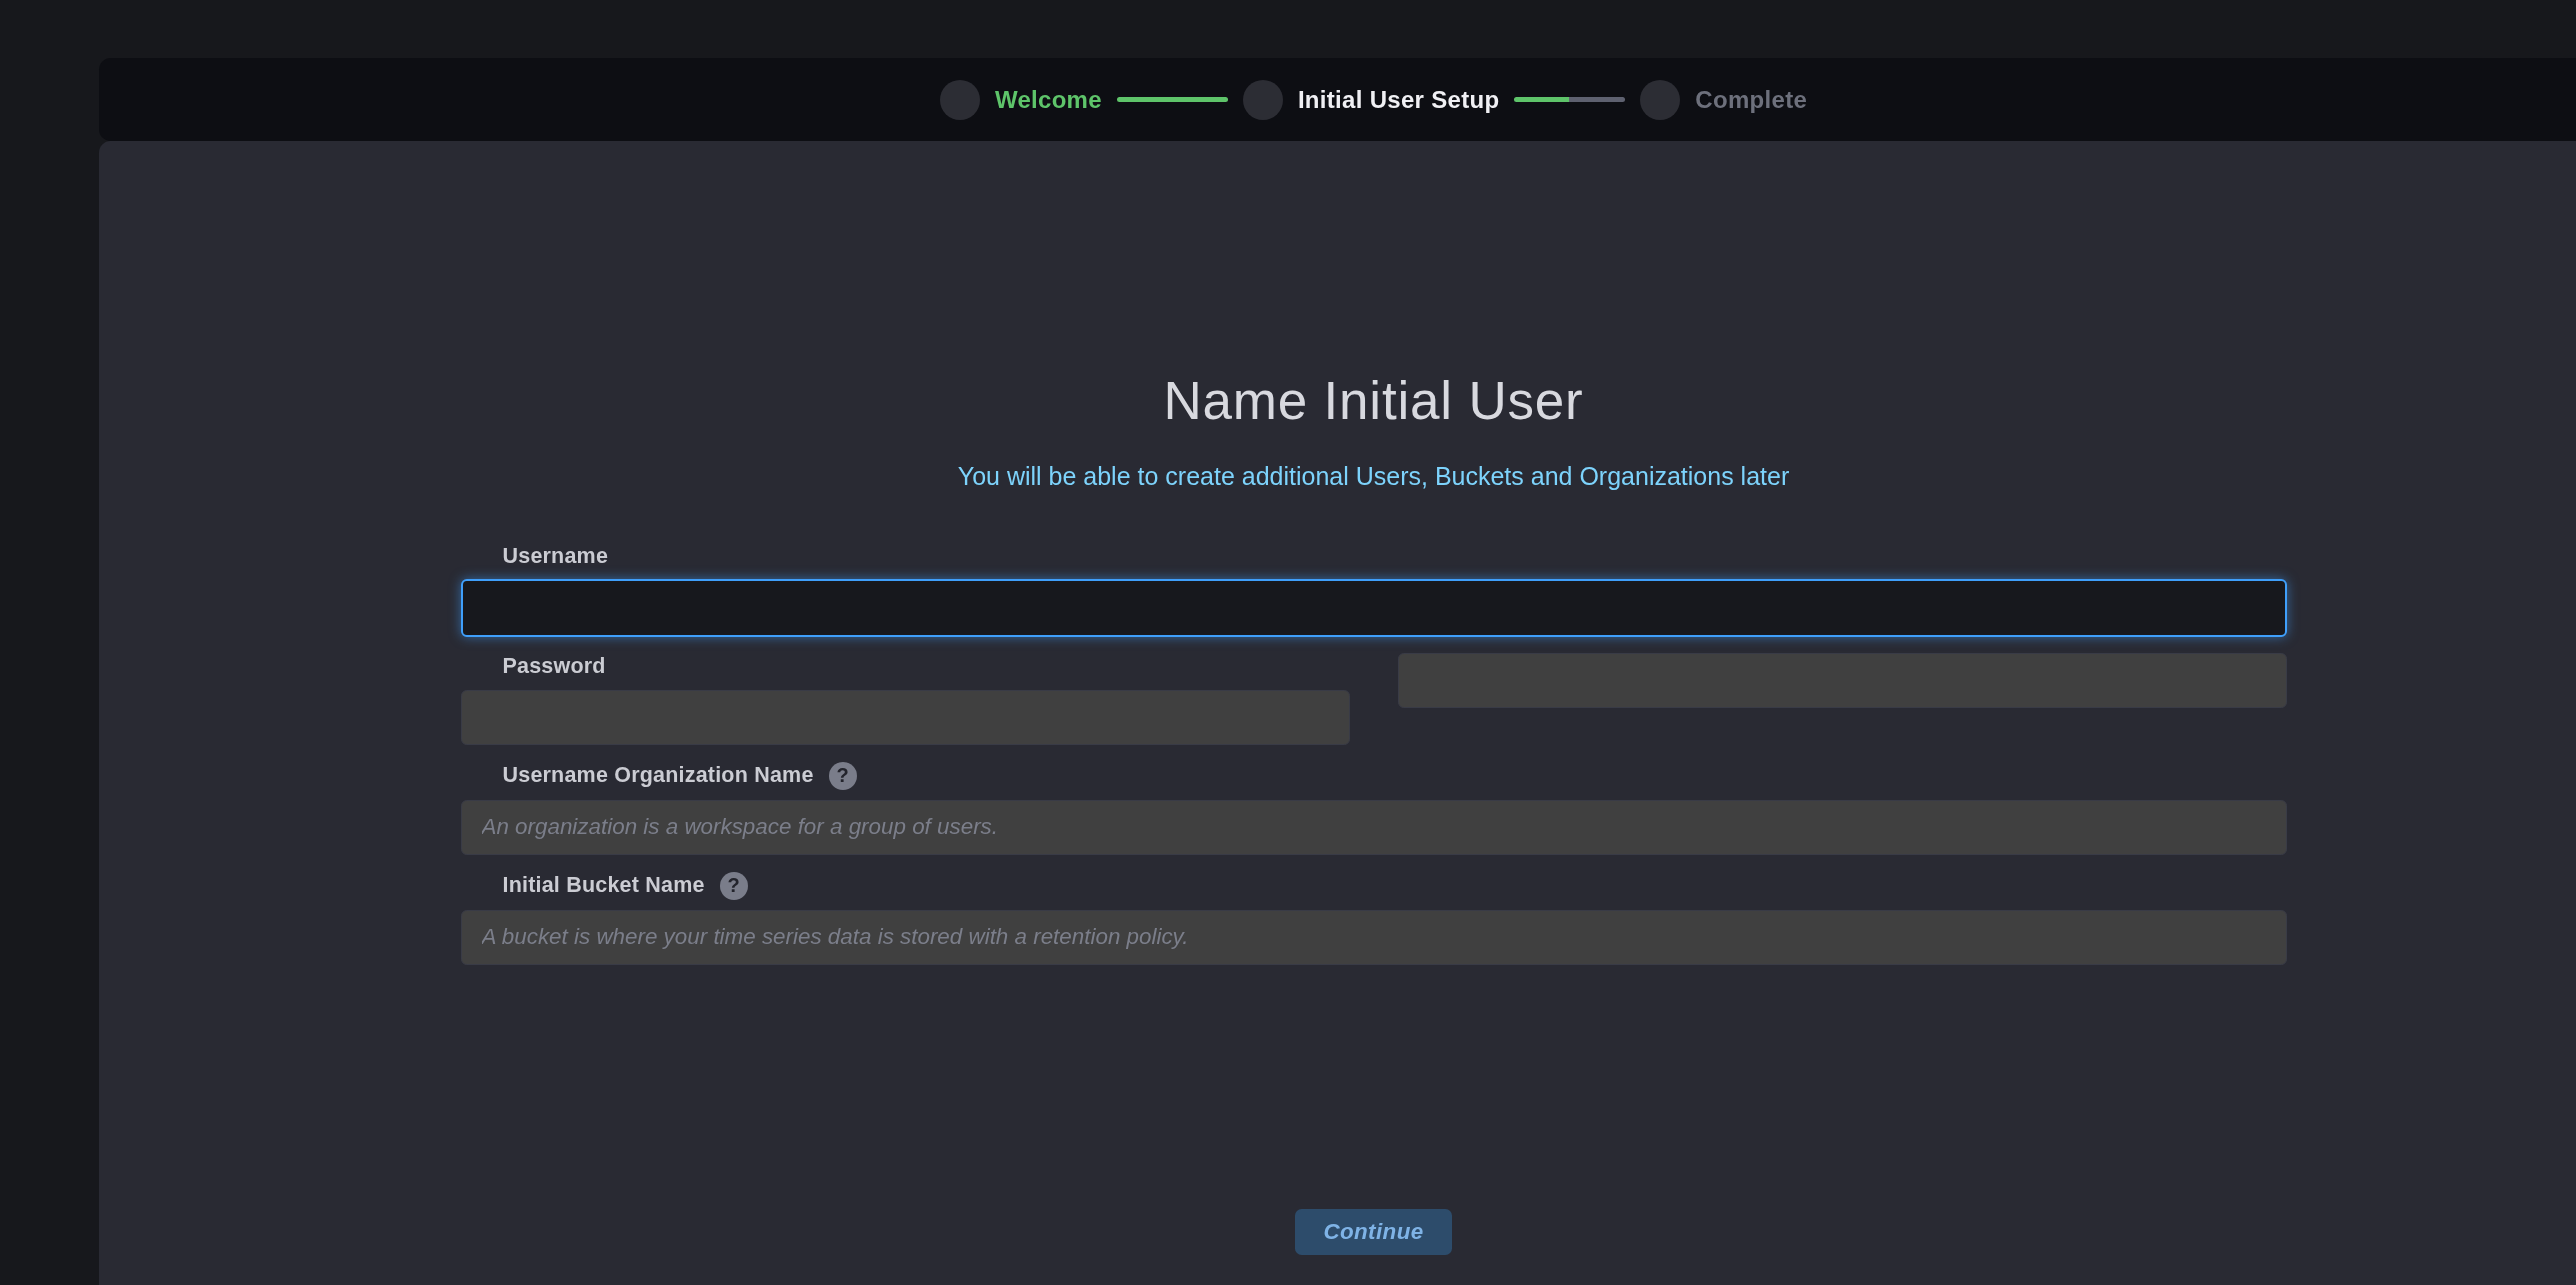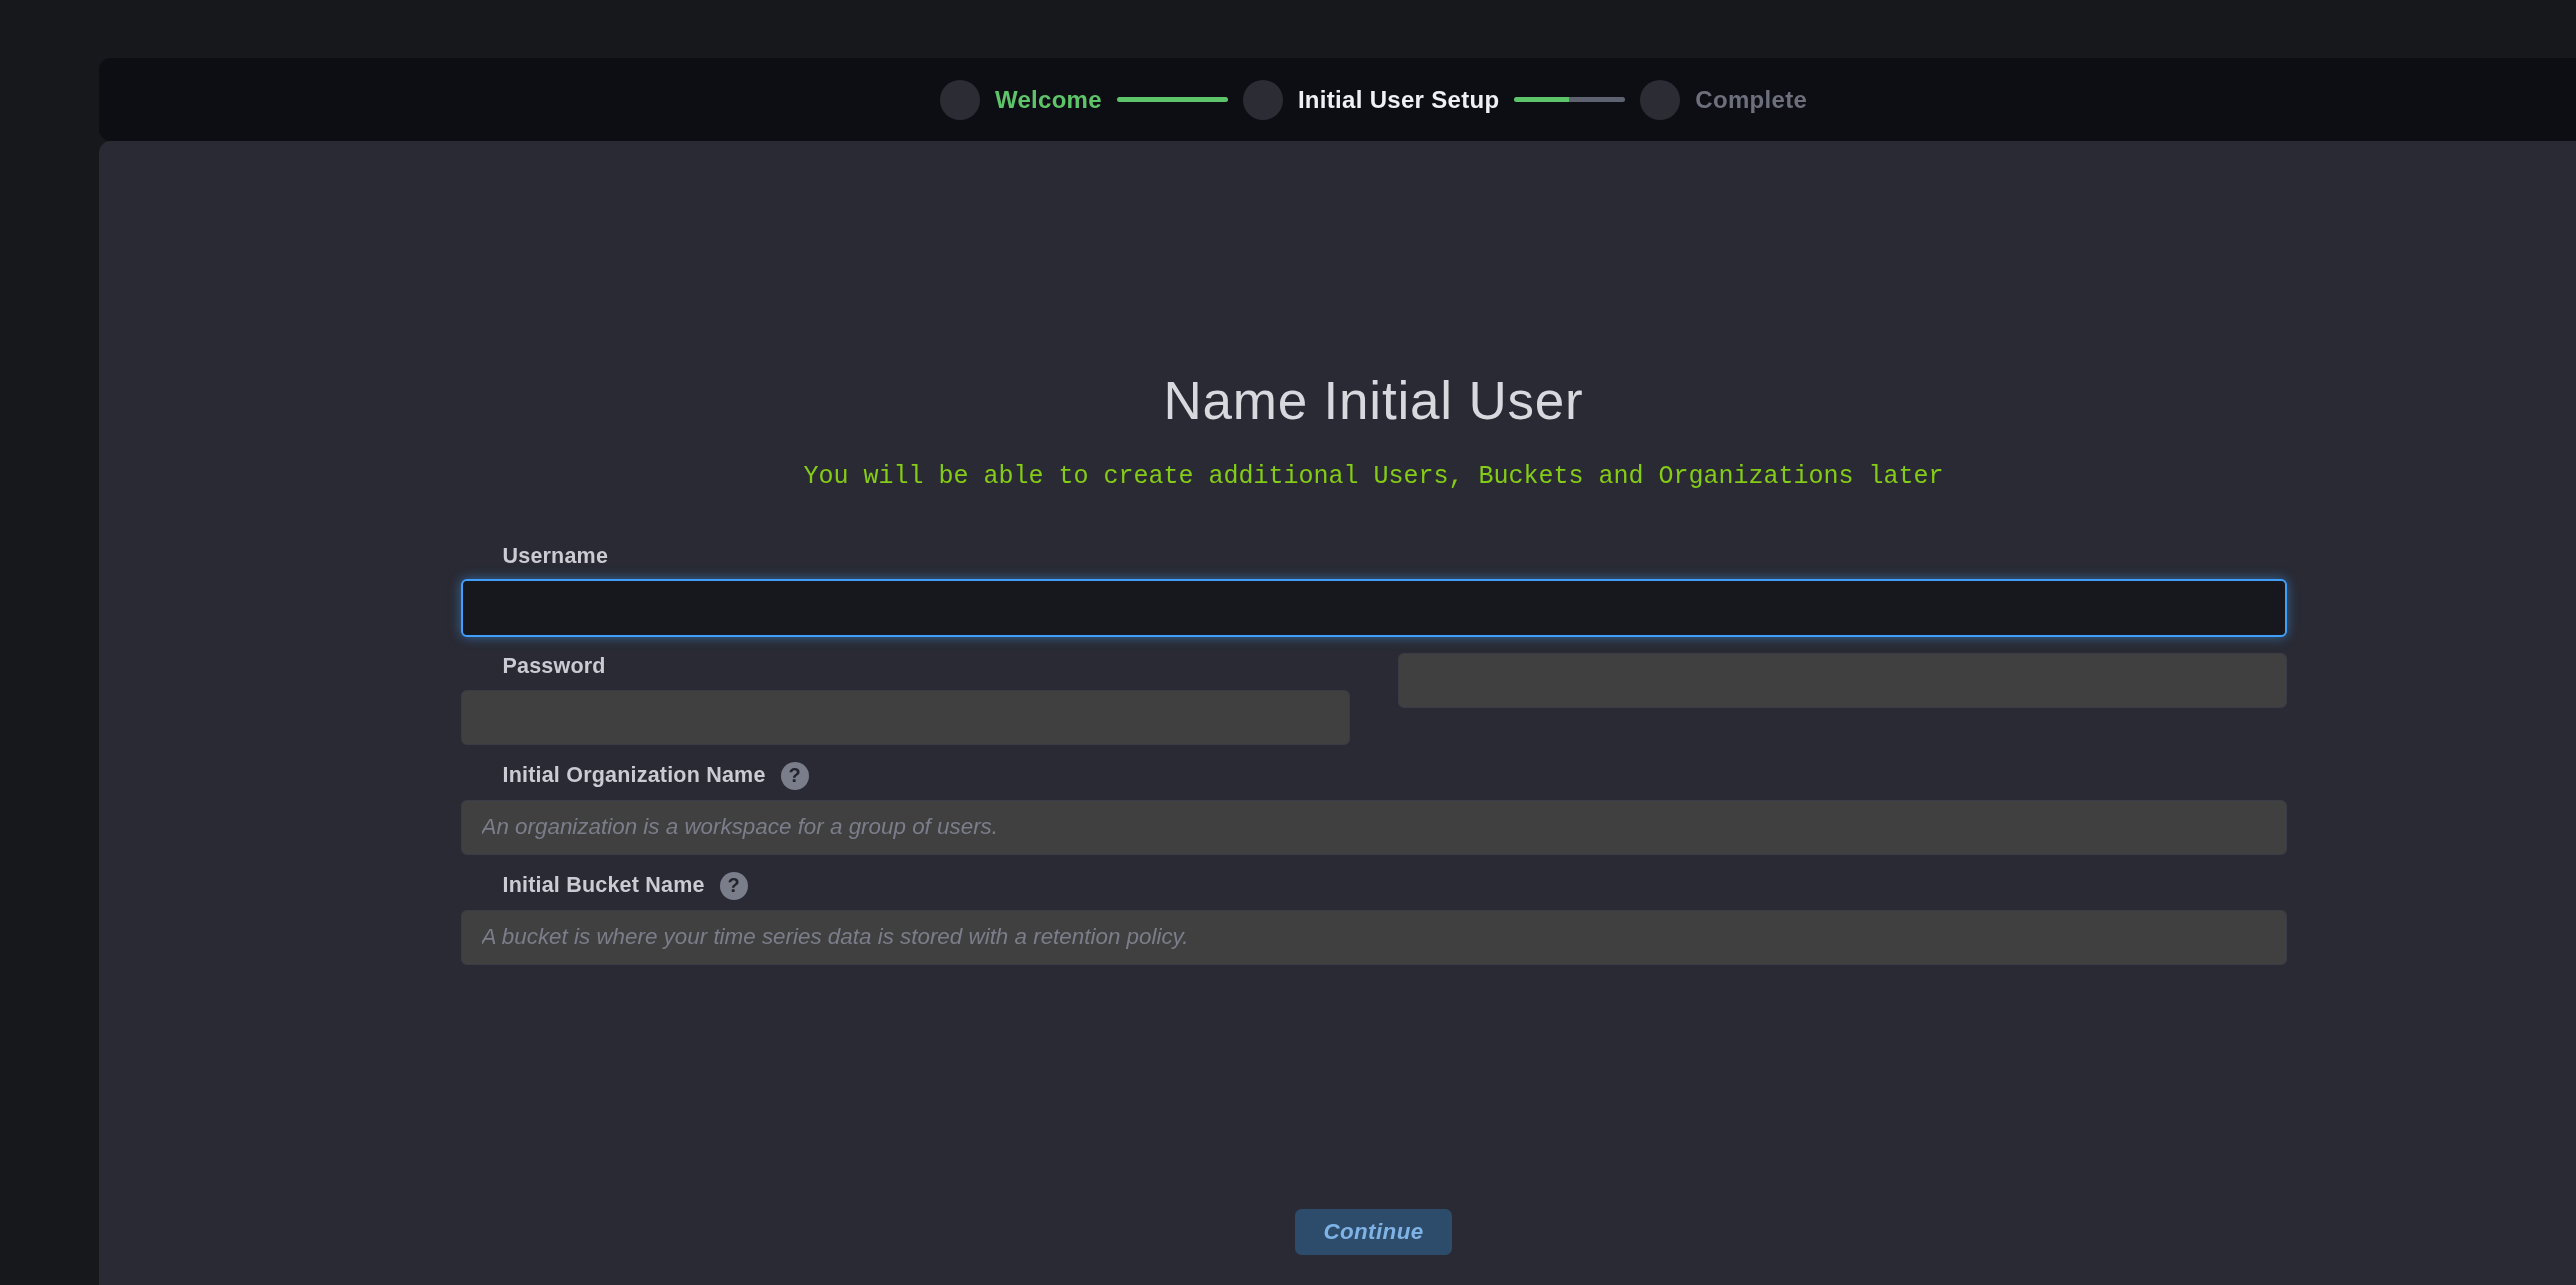--- a/index.html
+++ b/index.html
@@ -78,22 +78,21 @@
     font-weight: 300;
     line-height: 1.2;
     color: #d8d9df;
     letter-spacing: 0.8px;
   }
   .page-subtitle {
     margin-top: 28px;
     text-align: center;
     font-size: 25px;
     line-height: 1.25;
-    color: #84cc16;
-    font-family: Liberation Mono, monospace;
+    color: #7dd3fc;
   }
 
   
   .field-block { display: flex; flex-direction: column; }
   .fb-username { margin-top: 51px; }
   .row-passwords { margin-top: 15.7px; display: flex; gap: 48px; }
   .row-passwords .field-block { flex: 1; }
   .fb-org    { margin-top: 17.4px; }
   .fb-bucket { margin-top: 16.6px; }
 
@@ -215,21 +214,21 @@
         </div>
         <input type="password" class="text-input" value="" style="">
       </div>
       <div class="field-block">
         <input type="password" class="text-input" value="" style="">
       </div>
     </div>
 
     <div class="field-block fb-org">
       <div class="label-row">
-        <span class="field-label">Initial Organization Name</span>
+        <span class="field-label">Username Organization Name</span>
         <span class="help-icon">?</span>
       </div>
       <input type="text" class="text-input" placeholder="An organization is a workspace for a group of users." style="">
     </div>
 
     <div class="field-block fb-bucket">
       <div class="label-row">
         <span class="field-label">Initial Bucket Name</span>
         <span class="help-icon">?</span>
       </div>

